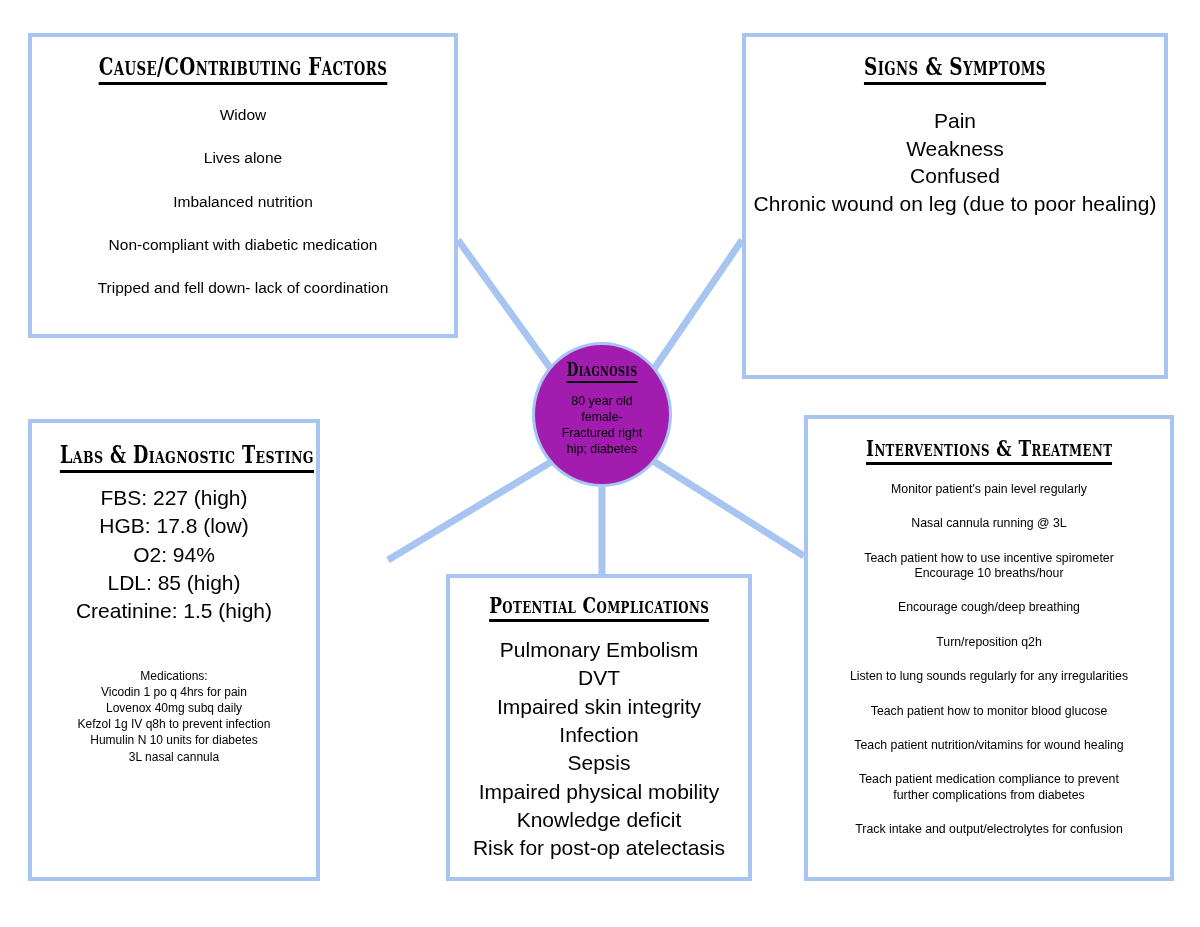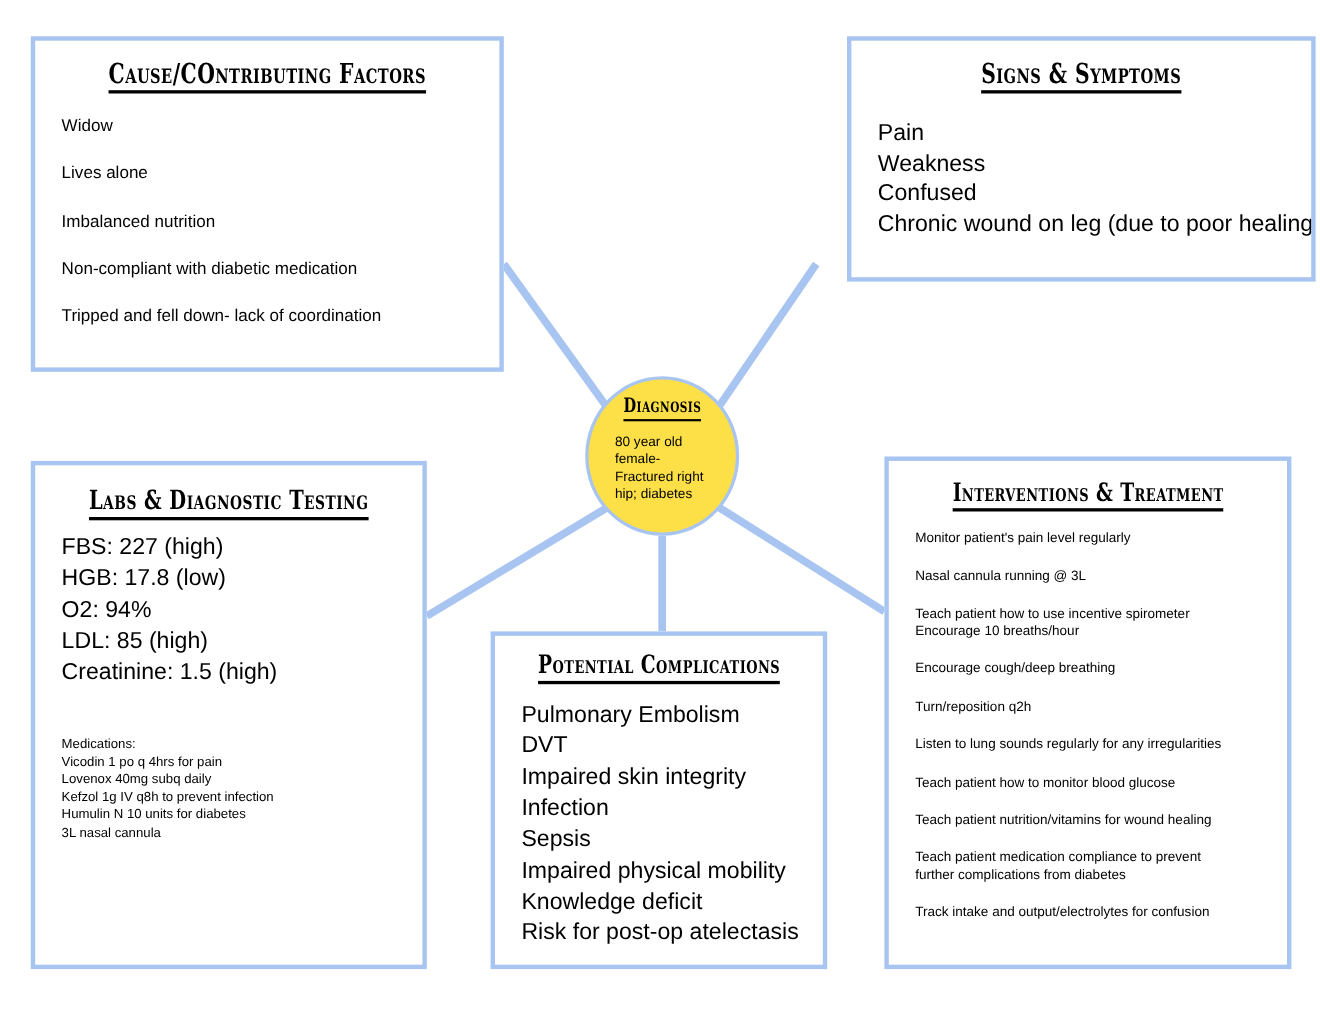--- a/index.html
+++ b/index.html
@@ -46,22 +46,21 @@
     border-bottom: 3px solid #000000;
     padding-bottom: 1px;
     transform: scaleX(0.82);
     transform-origin: center;
     white-space: nowrap;
   }
   .heading-wrap {
     width: 100%;
   }
   .body-lines {
-    text-align: left;
-    padding-left: 24px;
+    text-align: center;
   }
   .body-lines .ln {
     display: block;
     white-space: nowrap;
   }
 
   
   #node-cause {
     left: 28px; top: 33px; width: 430px; height: 305px;
   }
@@ -69,33 +68,33 @@
   #node-cause .node-heading { font-size: 25px; }
   #node-cause .body-lines {
     margin-top: 22px;
     font-size: 15.5px;
     line-height: 1.05;
   }
   #node-cause .body-lines .ln { margin-bottom: 27px; }
 
   
   #node-signs {
-    left: 742px; top: 33px; width: 426px; height: 223px; margin-left: 28px;
+    left: 742px; top: 33px; width: 426px; height: 346px;
   }
   #node-signs .heading-wrap { margin-top: 15px; }
   #node-signs .node-heading { font-size: 25px; }
   #node-signs .body-lines {
     margin-top: 22px;
     font-size: 21px;
     line-height: 1.32;
   }
 
   
   #node-labs {
-    left: 28px; top: 419px; width: 360px; height: 462px;
+    left: 28px; top: 419px; width: 292px; height: 462px;
   }
   #node-labs .heading-wrap { margin-top: 17px; }
   #node-labs .node-heading { font-size: 24px; }
   #node-labs .body-lines.labs {
     margin-top: 11px;
     font-size: 21px;
     line-height: 1.35;
   }
   #node-labs .body-lines.meds {
     margin-top: 42px;
@@ -130,21 +129,21 @@
   #node-interventions .body-lines .ln.tight { margin-bottom: 0px; }
 
   
   #node-diagnosis {
     position: absolute;
     z-index: 3;
     left: 532px;
     top: 342px;
     width: 140px;
     height: 145px;
-    background: #fde047;
+    background: #a21caf;
     border: 3px solid #a8c4f0;
     border-radius: 50%;
     box-sizing: border-box;
     text-align: center;
     overflow: hidden;
   }
   #node-diagnosis .heading-wrap { margin-top: 14px; }
   #node-diagnosis .node-heading {
     font-size: 18px;
     border-bottom-width: 2px;

